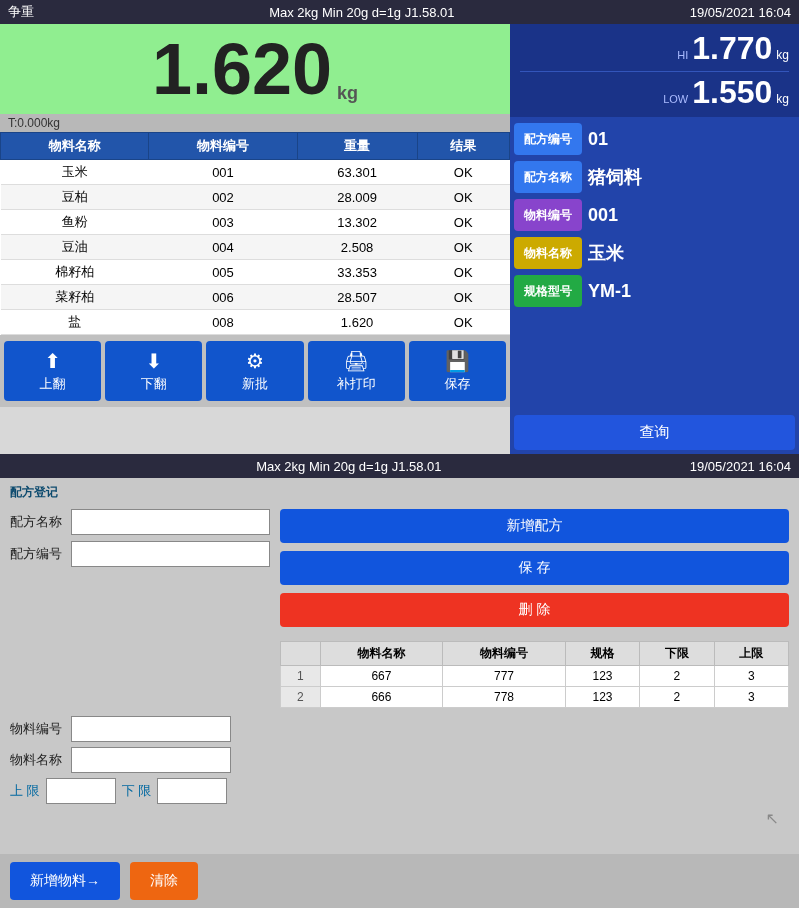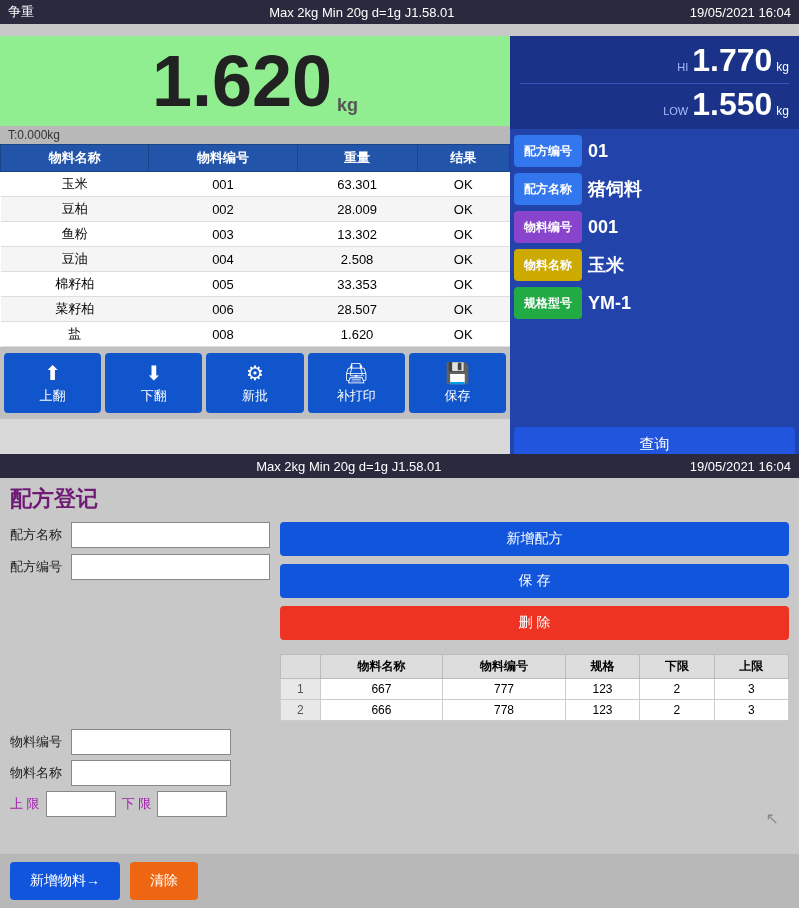--- a/index.html
+++ b/index.html
@@ -24,21 +24,20 @@
       height: 24px;
     }
 
     .top-header-center { flex: 1; text-align: center; }
     .top-header-right { text-align: right; }
 
     
     .weight-main-area {
       display: flex;
       height: 430px;
-      margin-top: 12px;
     }
 
     
     .weight-left {
       width: 510px;
       background: #d8d8d8;
     }
 
     .weight-display-row {
       display: flex;
@@ -237,22 +236,22 @@
       padding: 2px 8px;
       font-size: 13px;
       height: 24px;
     }
 
     .bottom-content {
       padding: 6px 10px;
     }
 
     .section-title {
-      color: #701a75;
-      font-size: 22px;
+      color: #0c4a6e;
+      font-size: 12px;
       font-weight: bold;
       margin-bottom: 8px;
     }
 
     .form-area {
       display: flex;
       gap: 10px;
     }
 
     .form-left {
@@ -373,21 +372,21 @@
 
     .limit-row {
       display: flex;
       align-items: center;
       gap: 6px;
       margin-bottom: 5px;
     }
 
     .limit-row label {
       font-size: 13px;
-      color: #a21caf;
+      color: #0369a1;
     }
 
     .limit-input {
       width: 70px;
       height: 26px;
       border: 1px solid #888;
       background: white;
       padding: 2px 6px;
       font-size: 13px;
     }

